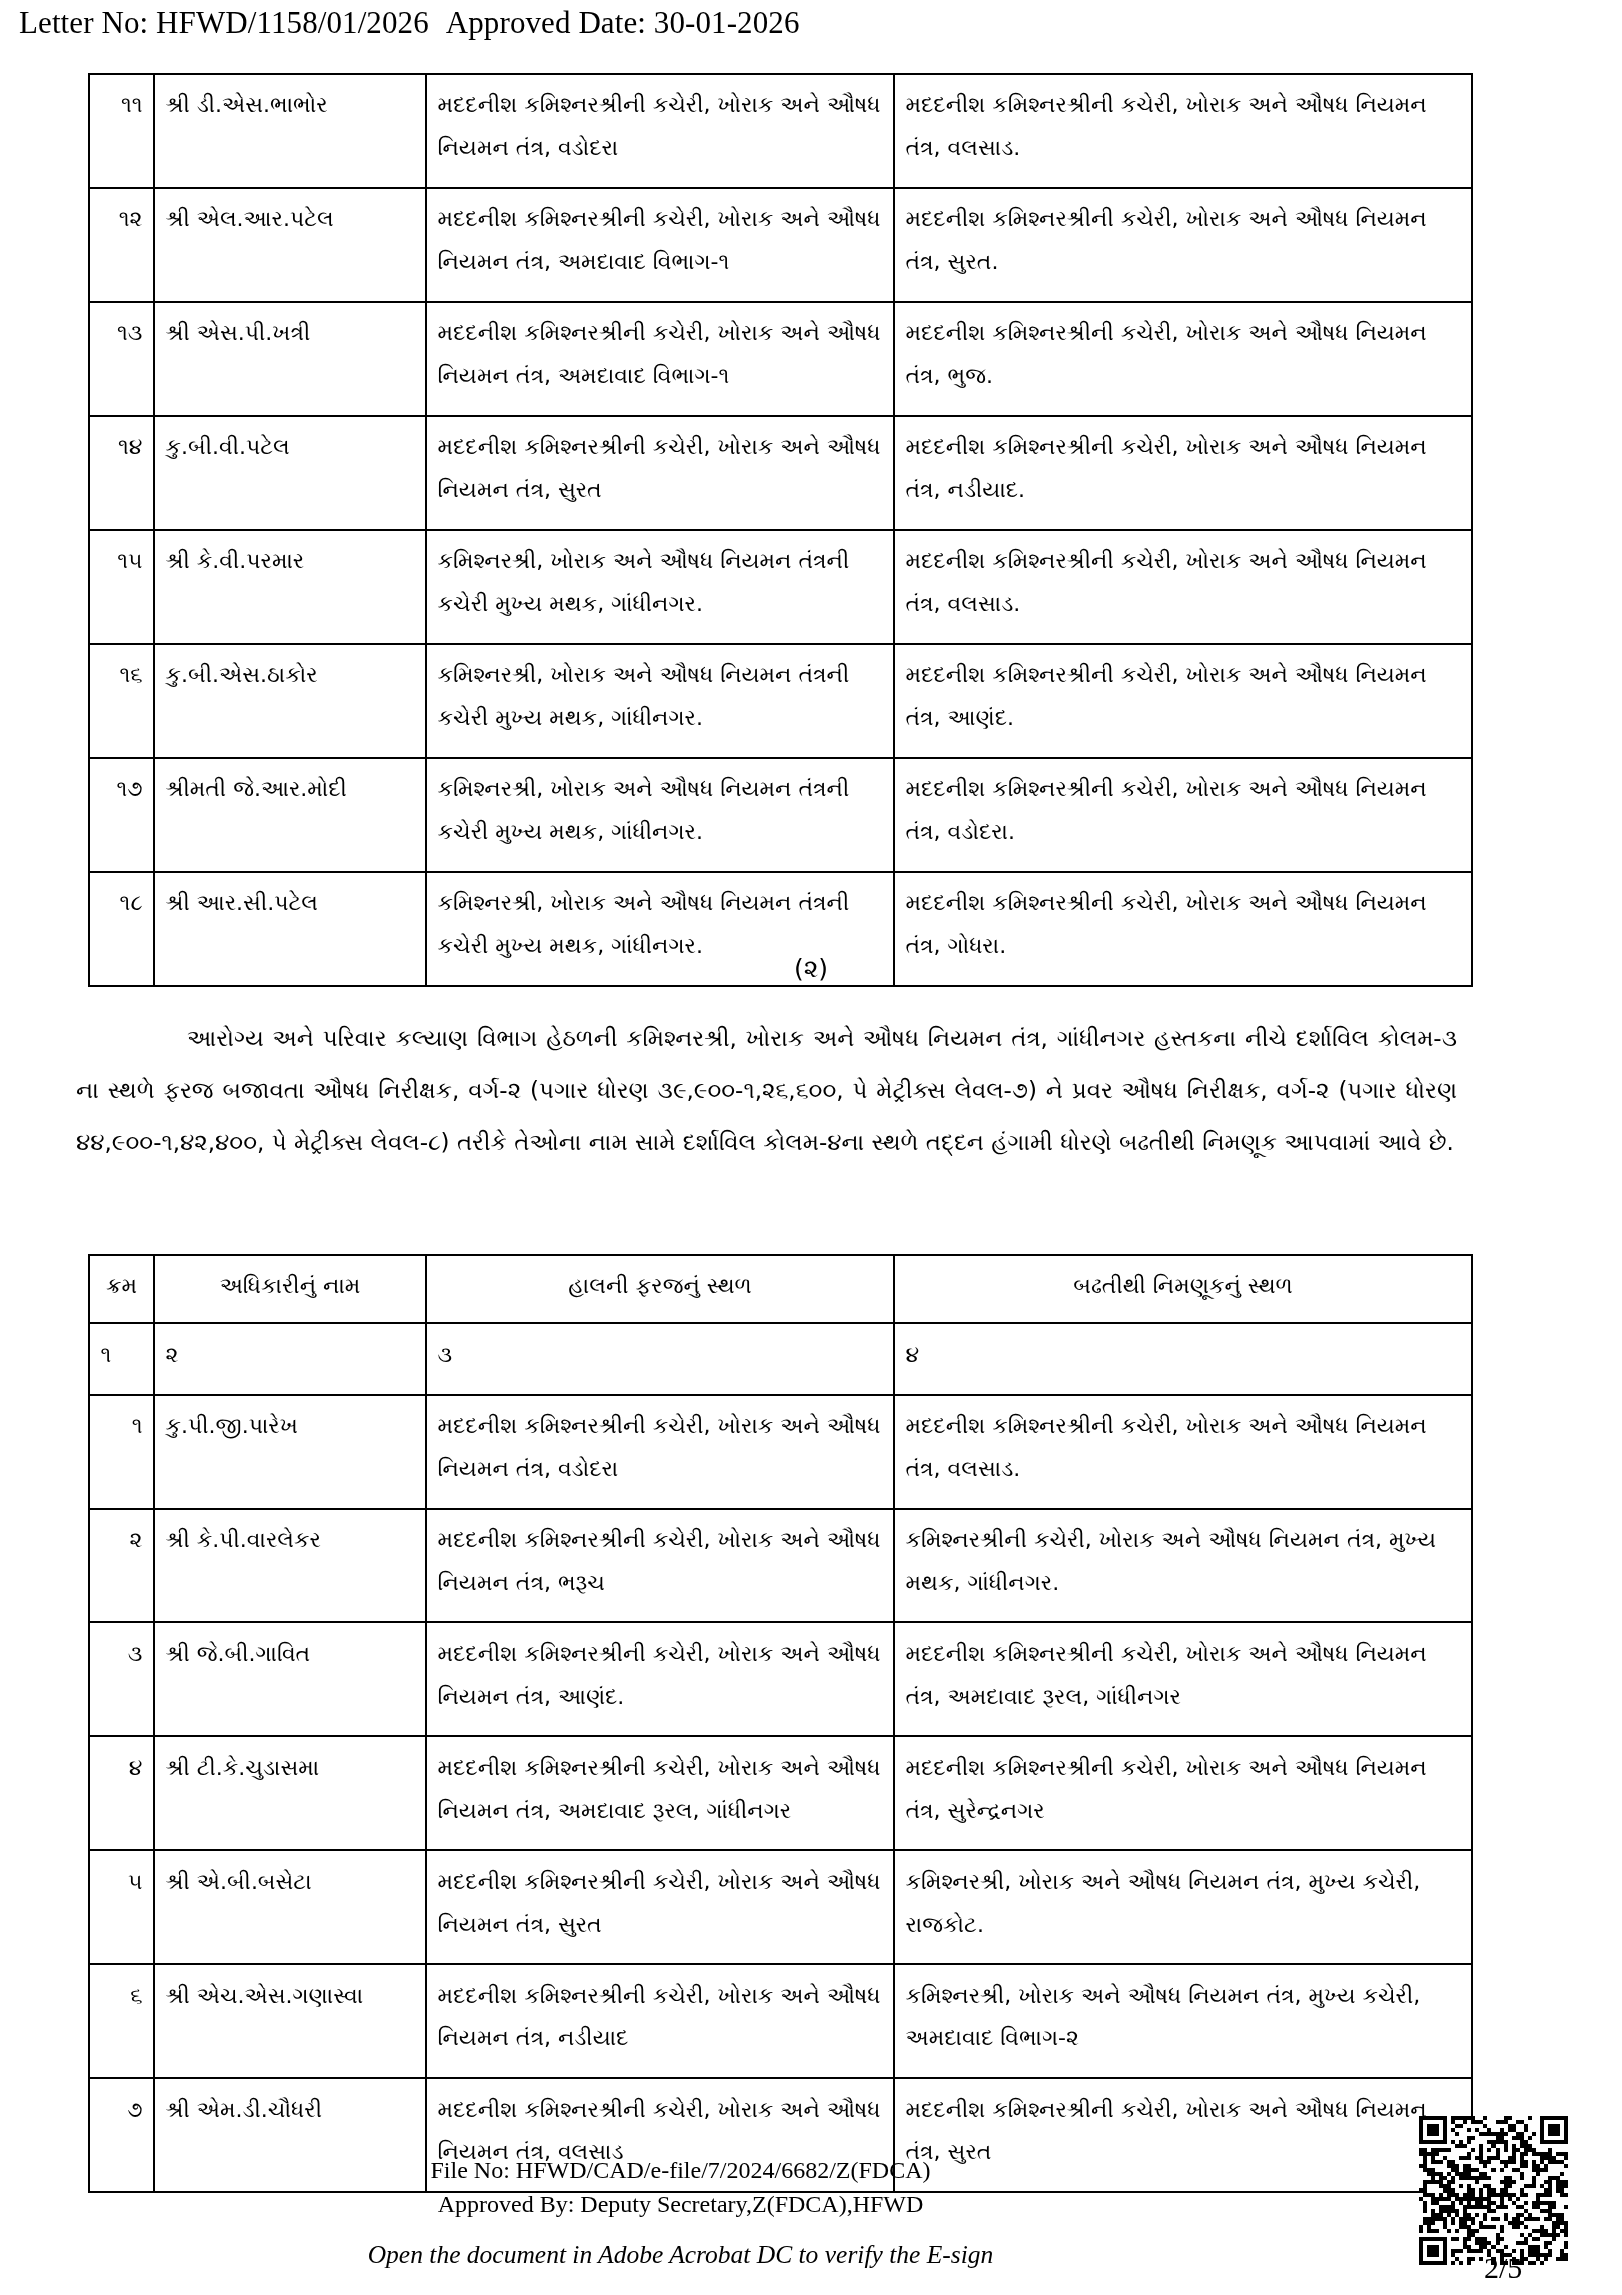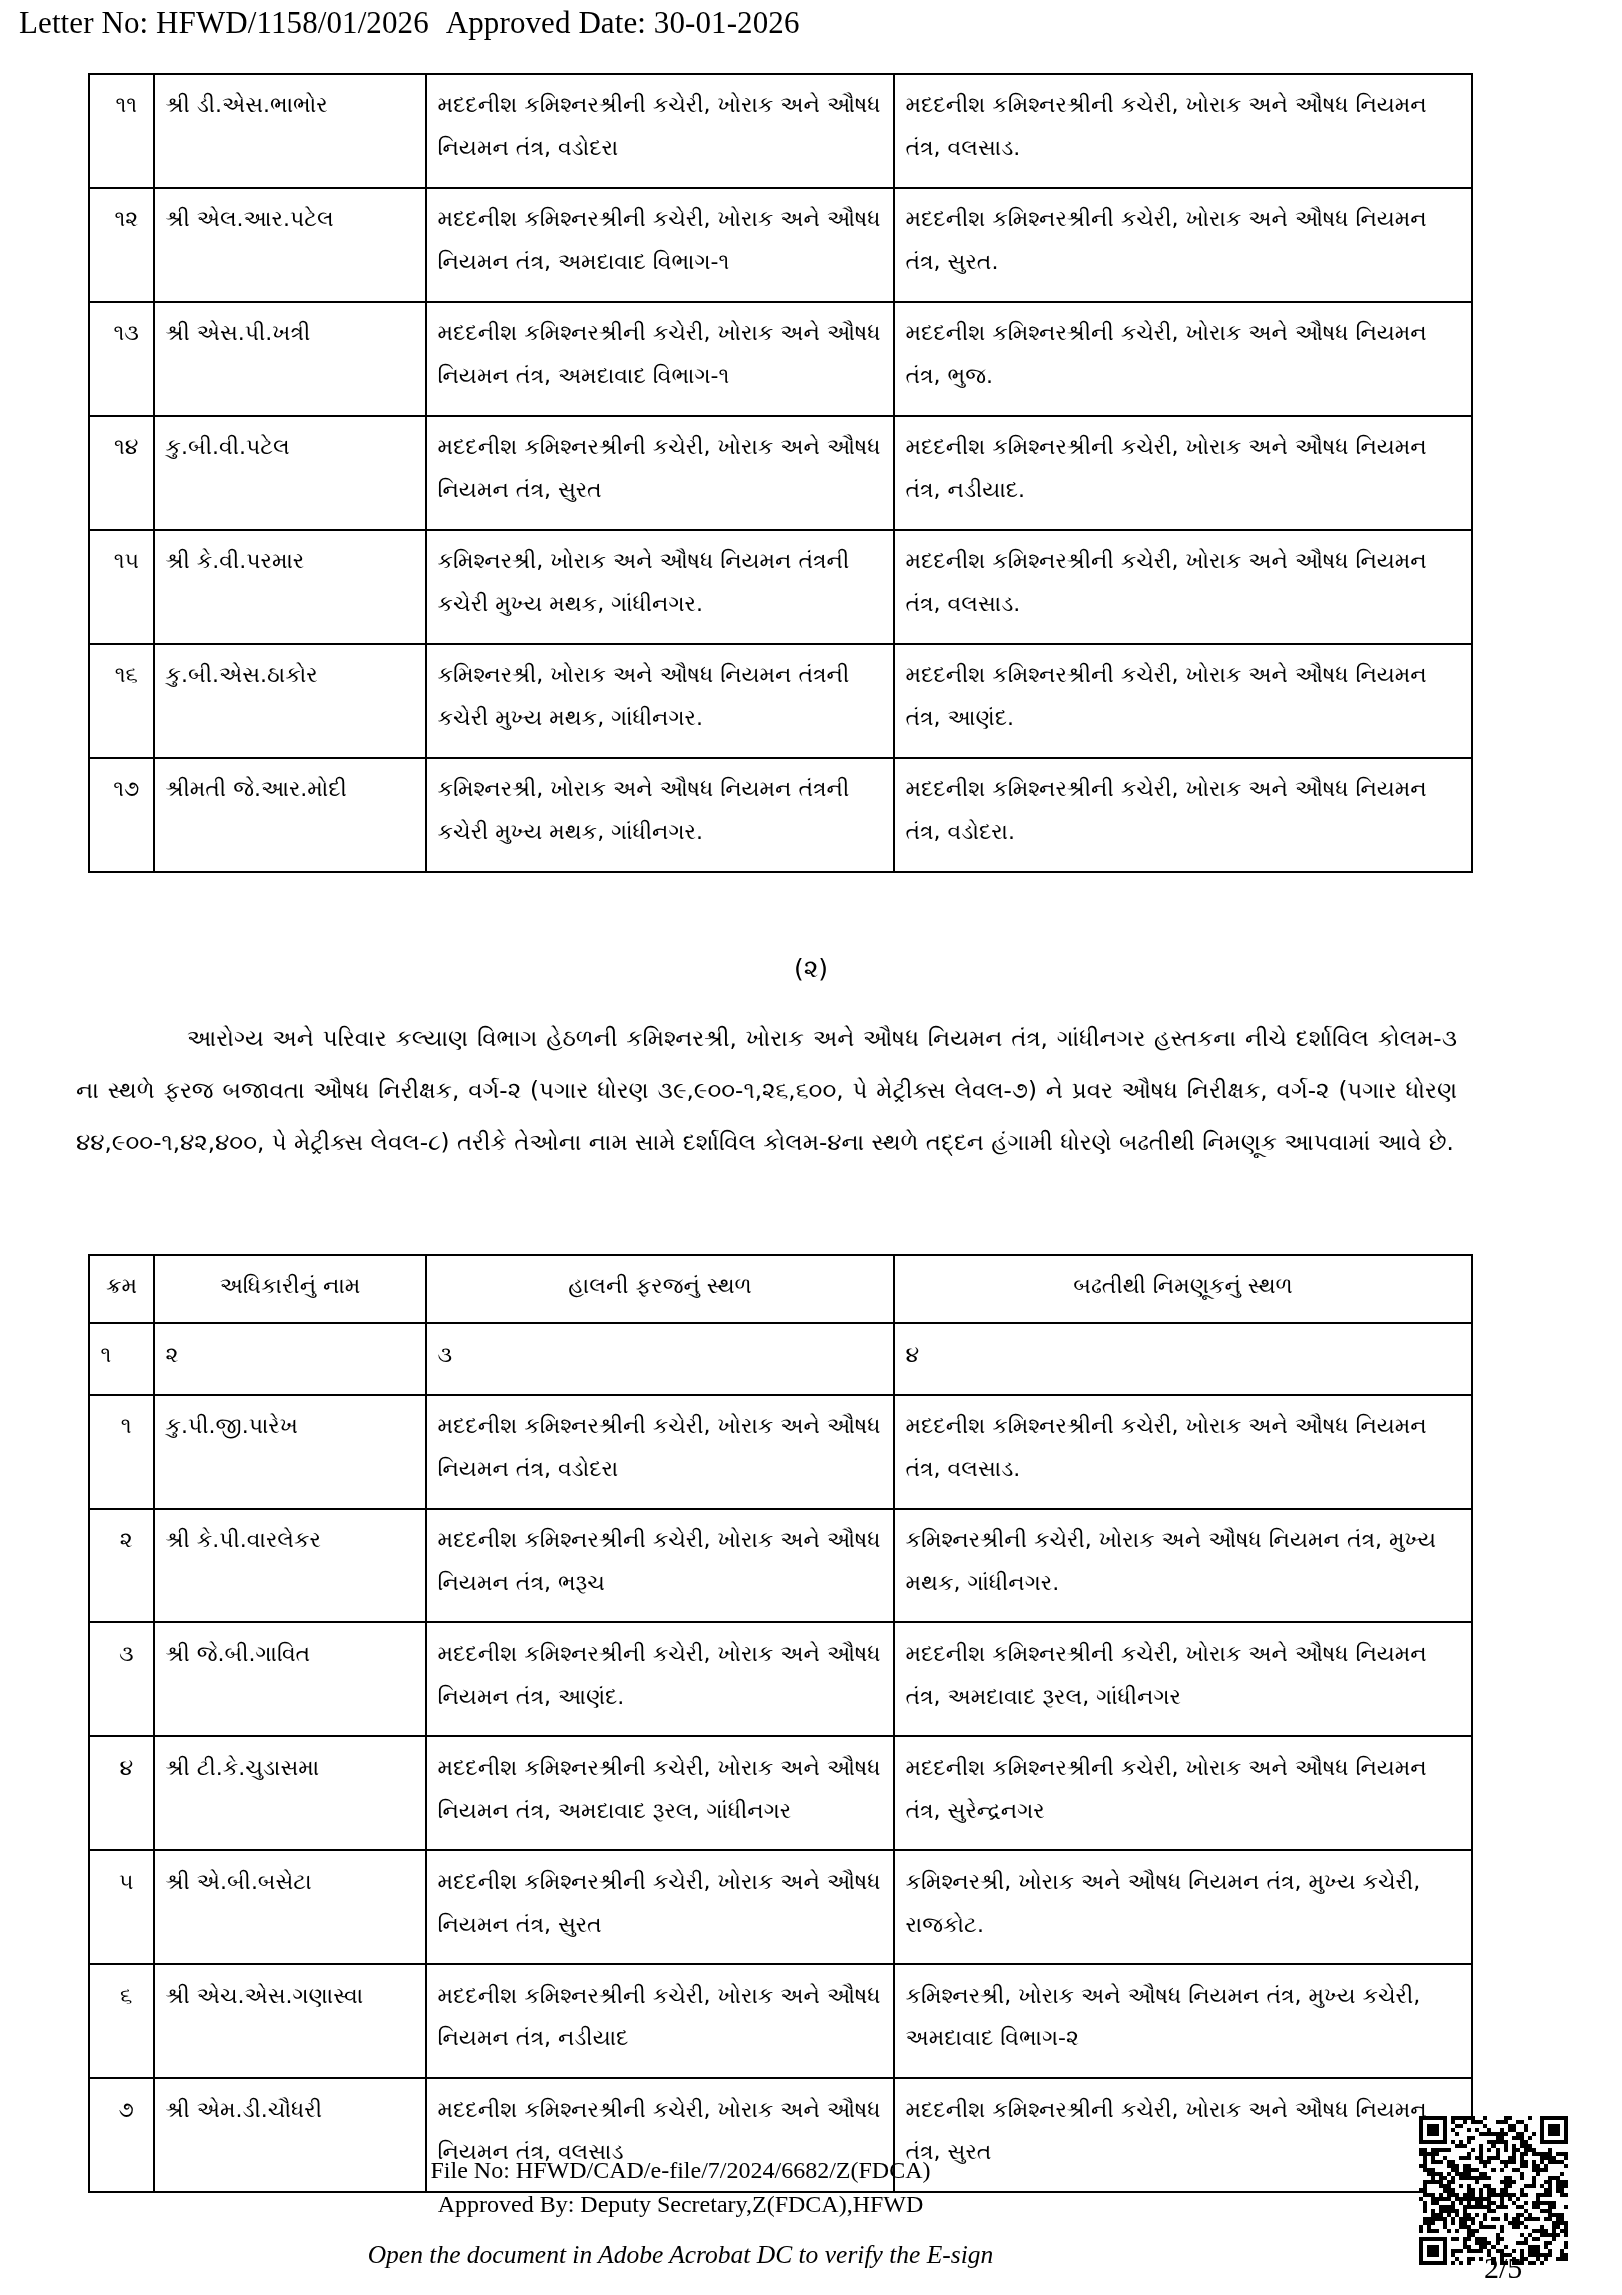--- a/index.html
+++ b/index.html
@@ -44,21 +44,21 @@
     border: 2px solid #000;
     padding: 9.2px 10.5px 17px 10.5px;
     vertical-align: top;
     font-family: "DejaVu Sans", "Liberation Sans", sans-serif;
     font-size: 22px;
     line-height: 1.95;
     font-weight: 400;
     text-align: left;
   }
   table.doc-table td.c-num, table.doc-table th.c-num {
-    text-align: center;
+    text-align: right;
     padding-left: 20px;
   }
   table.doc-table th {
     text-align: center;
     font-weight: 400;
     padding-bottom: 14.4px;
   }
   th.h-num { text-align: center; }
   td.numrow {
     text-align: center;
@@ -202,20 +202,26 @@
           <td class="c-num">૧૬</td>
           <td>કુ.બી.એસ.ઠાકોર</td>
           <td>કમિશ્નરશ્રી, ખોરાક અને ઔષધ નિયમન તંત્રની કચેરી મુખ્ય મથક, ગાંધીનગર.</td>
           <td>મદદનીશ કમિશ્નરશ્રીની કચેરી, ખોરાક અને ઔષધ નિયમન તંત્ર, આણંદ.</td>
         </tr>
         <tr>
           <td class="c-num">૧૭</td>
           <td>શ્રીમતી જે.આર.મોદી</td>
           <td>કમિશ્નરશ્રી, ખોરાક અને ઔષધ નિયમન તંત્રની કચેરી મુખ્ય મથક, ગાંધીનગર.</td>
           <td>મદદનીશ કમિશ્નરશ્રીની કચેરી, ખોરાક અને ઔષધ નિયમન તંત્ર, વડોદરા.</td>
+        </tr>
+        <tr>
+          <td class="c-num">૧૮</td>
+          <td>શ્રી આર.સી.પટેલ</td>
+          <td>કમિશ્નરશ્રી, ખોરાક અને ઔષધ નિયમન તંત્રની કચેરી મુખ્ય મથક, ગાંધીનગર.</td>
+          <td>મદદનીશ કમિશ્નરશ્રીની કચેરી, ખોરાક અને ઔષધ નિયમન તંત્ર, ગોધરા.</td>
         </tr>
       </tbody>
   </table>
 
   <div class="section-mark">(૨)</div>
 
   <div class="body-para">આરોગ્ય અને પરિવાર કલ્યાણ વિભાગ હેઠળની કમિશ્નરશ્રી, ખોરાક અને ઔષધ નિયમન તંત્ર, ગાંધીનગર હસ્તકના નીચે દર્શાવિલ કોલમ-૩ ના સ્થળે ફરજ બજાવતા ઔષધ નિરીક્ષક,  વર્ગ-૨ (પગાર ધોરણ ૩૯,૯૦૦-૧,૨૬,૬૦૦, પે મેટ્રીક્સ લેવલ-૭) ને પ્રવર ઔષધ નિરીક્ષક, વર્ગ-૨ (પગાર ધોરણ ૪૪,૯૦૦-૧,૪૨,૪૦૦, પે મેટ્રીક્સ લેવલ-૮) તરીકે તેઓના નામ સામે દર્શાવિલ કોલમ-૪ના સ્થળે તદ્દન હંગામી ધોરણે બઢતીથી નિમણૂક આપવામાં આવે છે.</div>
 
   <table class="doc-table" id="table-2">
     <colgroup>

